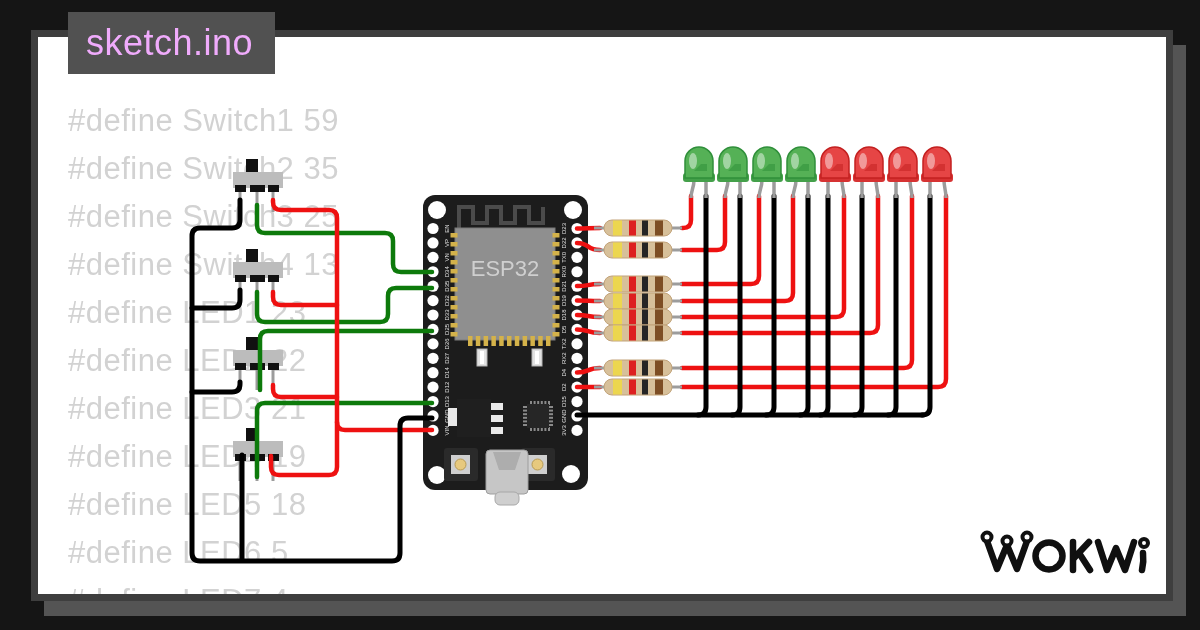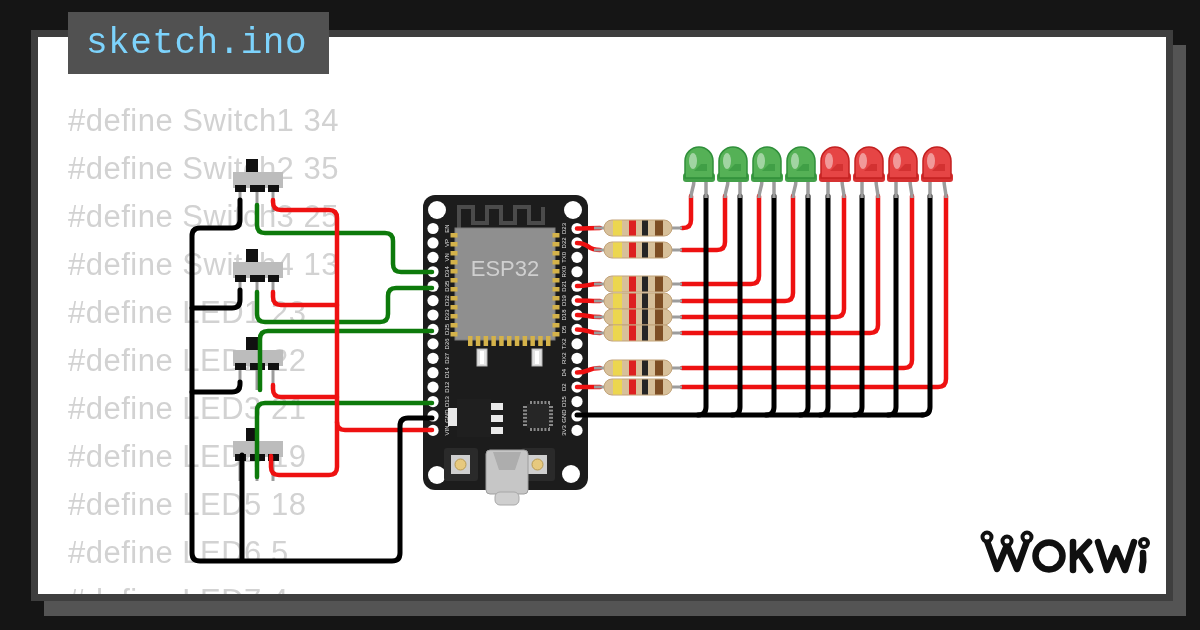--- a/index.html
+++ b/index.html
@@ -22,32 +22,32 @@
   .define-line{
     font-size:31px;line-height:48px;color:#d2d2d2;
     white-space:pre;letter-spacing:0.5px;
   }
   .title-box{
     position:absolute;left:68px;top:12px;height:62px;
     background:#515151;display:flex;align-items:center;
     padding:0 22px 0 18px;z-index:30;
   }
   .title-box span{
-    color:#7dd3fc;font-size:36px;letter-spacing:0.5px;font-family:Liberation Mono, monospace;
+    color:#f0abfc;font-size:36px;letter-spacing:0.5px;
   }
   svg.overlay{position:absolute;left:0;top:0;z-index:20;}
 </style>
 </head>
 <body>
 
 <div class="stage">
 
   <div class="canvas">
     <div class="defines">
-        <div class="define-line">#define Switch1 34</div>
+        <div class="define-line">#define Switch1 59</div>
         <div class="define-line">#define Switch2 35</div>
         <div class="define-line">#define Switch3 25</div>
         <div class="define-line">#define Switch4 13</div>
         <div class="define-line">#define LED1 23</div>
         <div class="define-line">#define LED2 22</div>
         <div class="define-line">#define LED3 21</div>
         <div class="define-line">#define LED4 19</div>
         <div class="define-line">#define LED5 18</div>
         <div class="define-line">#define LED6 5</div>
         <div class="define-line">#define LED7 4</div>

